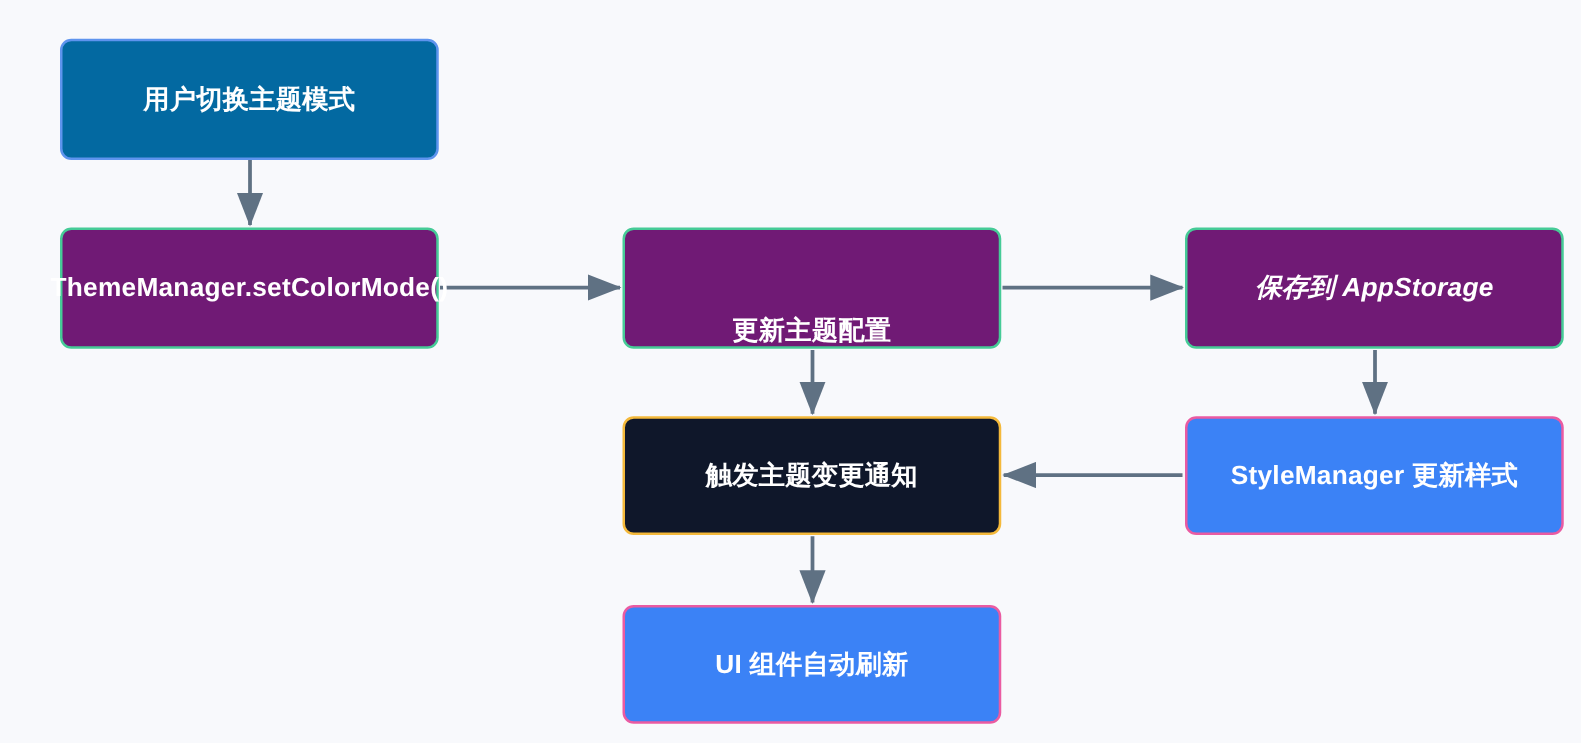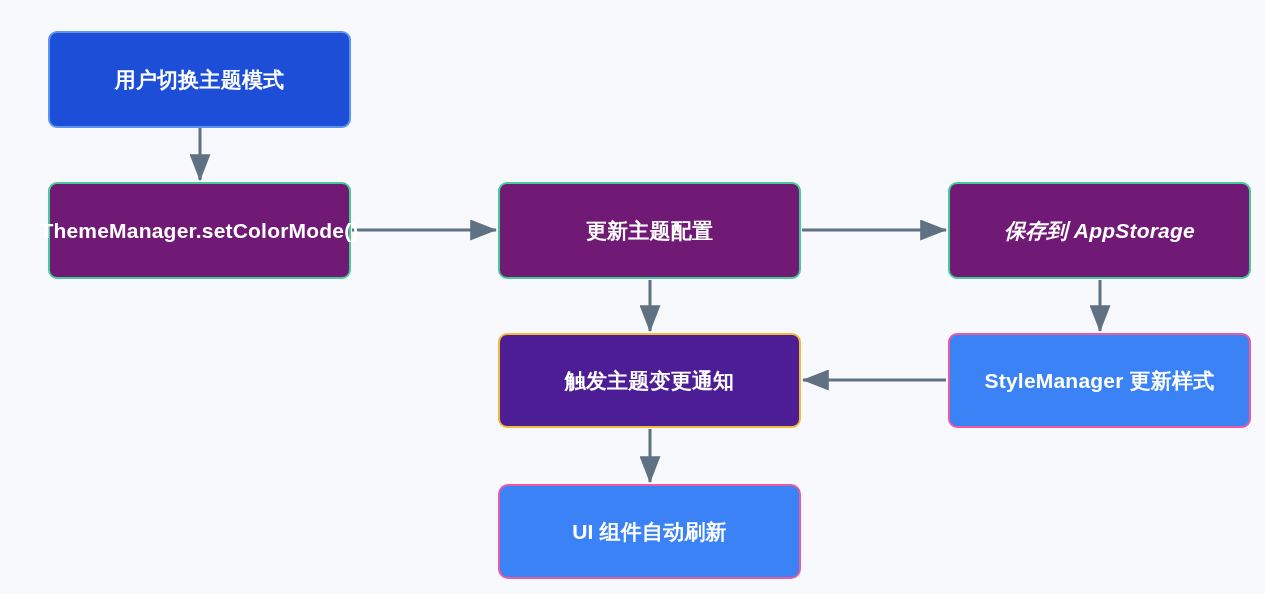--- a/index.html
+++ b/index.html
@@ -42,33 +42,33 @@
   .node-label {
     color: #ffffff;
     font-size: 21px;
     font-weight: bold;
     line-height: 1.2;
     letter-spacing: 0.2px;
     white-space: nowrap;
     text-align: center;
   }
   
-  .n-blue   { background: #1d4ed8; border-color: #5e94ee; }
+  .n-blue   { background: #0369a1; border-color: #5e94ee; }
   .n-green  { background: #701a75; border-color: #46cb97; }
-  .n-orange { background: #4c1d95; border-color: #f4b93b; }
+  .n-orange { background: #0f172a; border-color: #f4b93b; }
   .n-pink   { background: #3b82f6; border-color: #ea5ba2; }
 
   
   #node-user-toggle      { left: 48px;  top: 31px;  width: 303px; height: 97px; }
   #node-set-color-mode   { left: 48px;  top: 182px; width: 303px; height: 97px; }
-  #node-update-config    { left: 498px; top: 182px; width: 303px; height: 97px; }
+  #node-update-config    { left: 498px; top: 182px; width: 303px; height: 97px; align-items: flex-end; }
   #node-save-appstorage  { left: 948px; top: 182px; width: 303px; height: 97px; font-style: italic; }
   #node-notify-change    { left: 498px; top: 333px; width: 303px; height: 95px; }
   #node-style-manager    { left: 948px; top: 333px; width: 303px; height: 95px; }
-  #node-ui-refresh       { left: 498px; top: 484px; width: 303px; height: 95px; border-radius: 10px; }
+  #node-ui-refresh       { left: 498px; top: 484px; width: 303px; height: 95px; }
 
   
   #node-set-color-mode .node-label {
     position: relative;
     width: 360px;
     overflow: visible;
   }
 </style>
 </head>
 <body>

